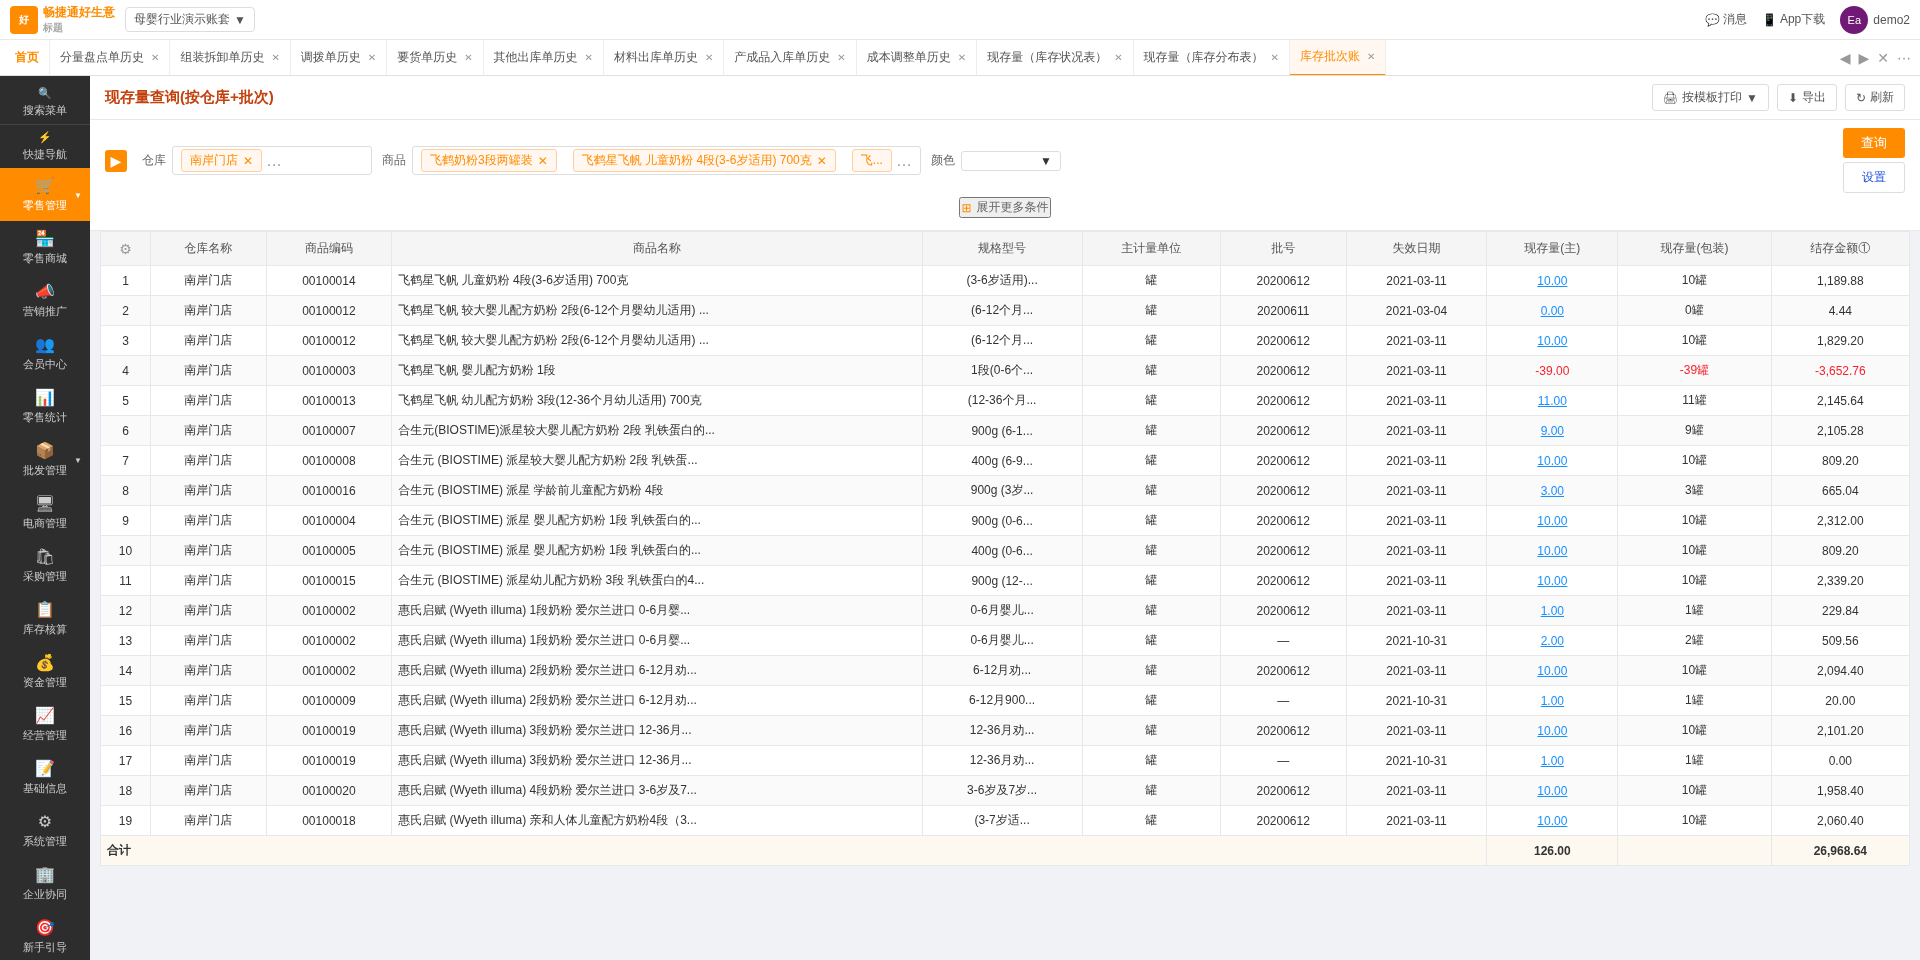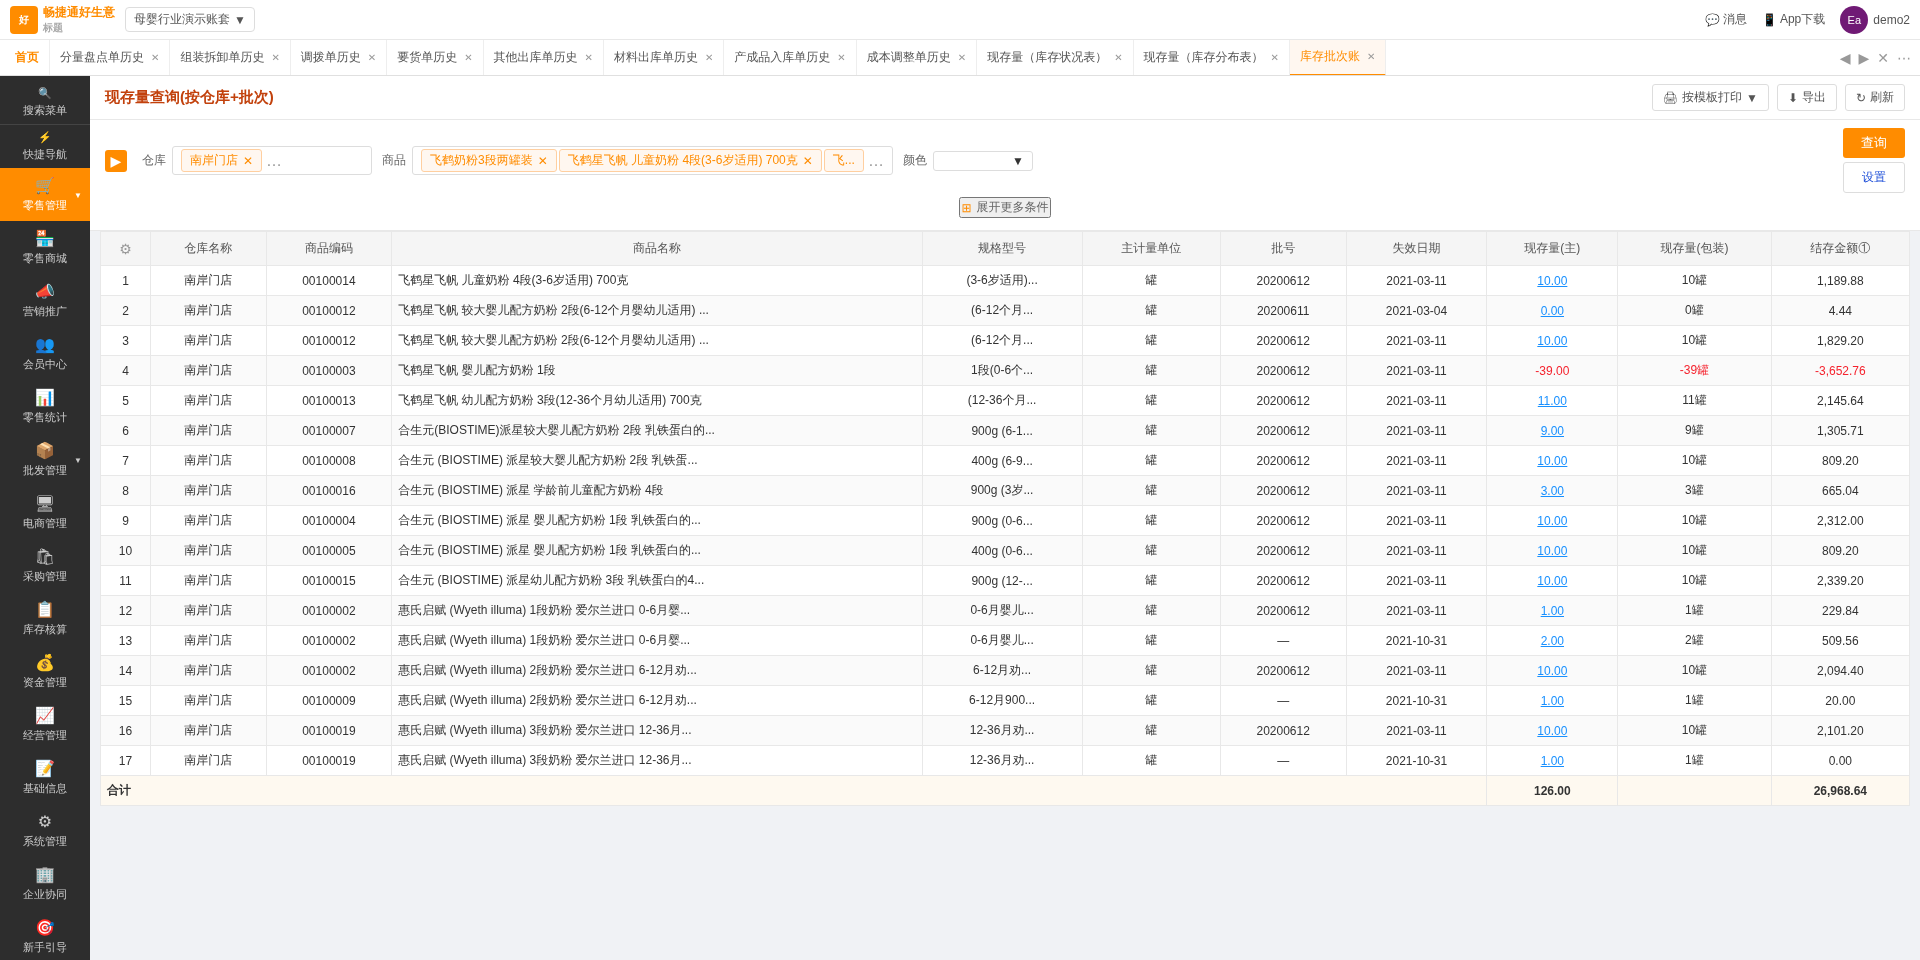--- a/index.html
+++ b/index.html
@@ -50,21 +50,21 @@
 
     
     .filter-bar { background: #fff; padding: 8px 15px; border-bottom: 1px solid #e8e8e8; }
     .filter-row { display: flex; align-items: center; gap: 10px; flex-wrap: nowrap; }
     .filter-label { font-size: 12px; color: #666; white-space: nowrap; }
     .filter-tag { display: flex; align-items: center; gap: 3px; background: #fff7f0; border: 1px solid #ffcfa0; border-radius: 3px; padding: 2px 8px; font-size: 12px; color: #ff8c00; }
     .filter-tag .close-x { color: #ff8c00; cursor: pointer; margin-left: 2px; }
     .filter-more { color: #999; font-size: 16px; cursor: pointer; }
     .filter-section { display: flex; align-items: center; gap: 6px; }
     .filter-input-wrap { display: flex; align-items: center; gap: 4px; border: 1px solid #ddd; border-radius: 3px; padding: 2px 8px; background: #fff; min-width: 200px; }
-    .filter-tags-multi { display: flex; align-items: flex-start; gap: 2px; flex-wrap: nowrap; overflow: hidden; }
+    .filter-tags-multi { display: flex; align-items: flex-start; gap: 16px; flex-wrap: nowrap; overflow: hidden; }
     .filter-expand-row { display: flex; align-items: center; justify-content: center; padding: 4px 0; }
     .btn-expand { display: flex; align-items: center; gap: 3px; color: #666; font-size: 12px; cursor: pointer; }
     .filter-color-section { display: flex; align-items: center; gap: 6px; flex: 1; }
     .color-dropdown { display: flex; align-items: center; gap: 4px; border: 1px solid #ddd; border-radius: 3px; padding: 2px 8px; background: #fff; min-width: 100px; cursor: pointer; }
     .btn-query { background: #ff8c00; color: white; border: none; border-radius: 3px; padding: 6px 18px; font-size: 13px; cursor: pointer; }
     .btn-set { background: #fff; color: #1d4ed8; border: 1px solid #ddd; border-radius: 3px; padding: 6px 12px; font-size: 12px; cursor: pointer; }
     .filter-expand-icon { color: #ff8c00; font-size: 12px; margin-right: 2px; }
 
     
     .arrow-btn { width: 22px; height: 22px; background: #ff8c00; color: white; border: none; border-radius: 3px; cursor: pointer; display: flex; align-items: center; justify-content: center; font-size: 14px; margin-right: 5px; flex-shrink: 0; }
@@ -408,21 +408,21 @@
     <td>6</td>
     <td>南岸门店</td>
     <td>00100007</td>
     <td class="td-left" style="max-width:280px;overflow:hidden;text-overflow:ellipsis;">合生元(BIOSTIME)派星较大婴儿配方奶粉 2段 乳铁蛋白的...</td>
     <td>900g (6-1...</td>
     <td>罐</td>
     <td>20200612</td>
     <td>2021-03-11</td>
     <td class="td-num-link">9.00</td>
     <td class="">9罐</td>
-    <td class="">1,305.71</td>
+    <td class="">2,105.28</td>
   </tr>
             <tr>
     <td>7</td>
     <td>南岸门店</td>
     <td>00100008</td>
     <td class="td-left" style="max-width:280px;overflow:hidden;text-overflow:ellipsis;">合生元 (BIOSTIME) 派星较大婴儿配方奶粉 2段 乳铁蛋...</td>
     <td>400g (6-9...</td>
     <td>罐</td>
     <td>20200612</td>
     <td>2021-03-11</td>
@@ -552,20 +552,46 @@
     <td>南岸门店</td>
     <td>00100019</td>
     <td class="td-left" style="max-width:280px;overflow:hidden;text-overflow:ellipsis;">惠氏启赋 (Wyeth illuma) 3段奶粉 爱尔兰进口 12-36月...</td>
     <td>12-36月劝...</td>
     <td>罐</td>
     <td>—</td>
     <td>2021-10-31</td>
     <td class="td-num-link">1.00</td>
     <td class="">1罐</td>
     <td class="">0.00</td>
+  </tr>
+            <tr>
+    <td>18</td>
+    <td>南岸门店</td>
+    <td>00100020</td>
+    <td class="td-left" style="max-width:280px;overflow:hidden;text-overflow:ellipsis;">惠氏启赋 (Wyeth illuma) 4段奶粉 爱尔兰进口 3-6岁及7...</td>
+    <td>3-6岁及7岁...</td>
+    <td>罐</td>
+    <td>20200612</td>
+    <td>2021-03-11</td>
+    <td class="td-num-link">10.00</td>
+    <td class="">10罐</td>
+    <td class="">1,958.40</td>
+  </tr>
+            <tr>
+    <td>19</td>
+    <td>南岸门店</td>
+    <td>00100018</td>
+    <td class="td-left" style="max-width:280px;overflow:hidden;text-overflow:ellipsis;">惠氏启赋 (Wyeth illuma) 亲和人体儿童配方奶粉4段（3...</td>
+    <td>(3-7岁适...</td>
+    <td>罐</td>
+    <td>20200612</td>
+    <td>2021-03-11</td>
+    <td class="td-num-link">10.00</td>
+    <td class="">10罐</td>
+    <td class="">2,060.40</td>
   </tr>
           </tbody>
         <tfoot>
           <tr class="tfoot-row">
             <td colspan="8" class="td-left">合计</td>
             <td>126.00</td>
             <td></td>
             <td>26,968.64</td>
           </tr>
         </tfoot>

